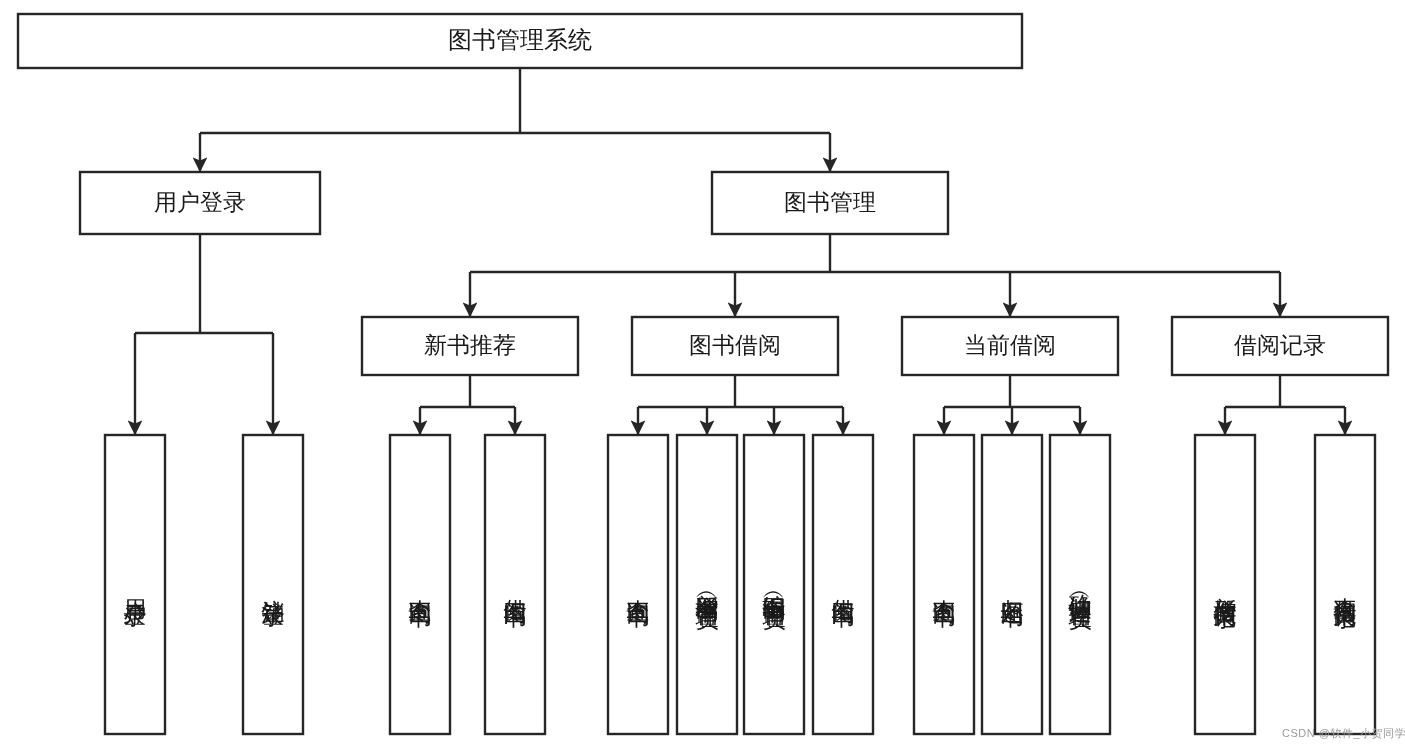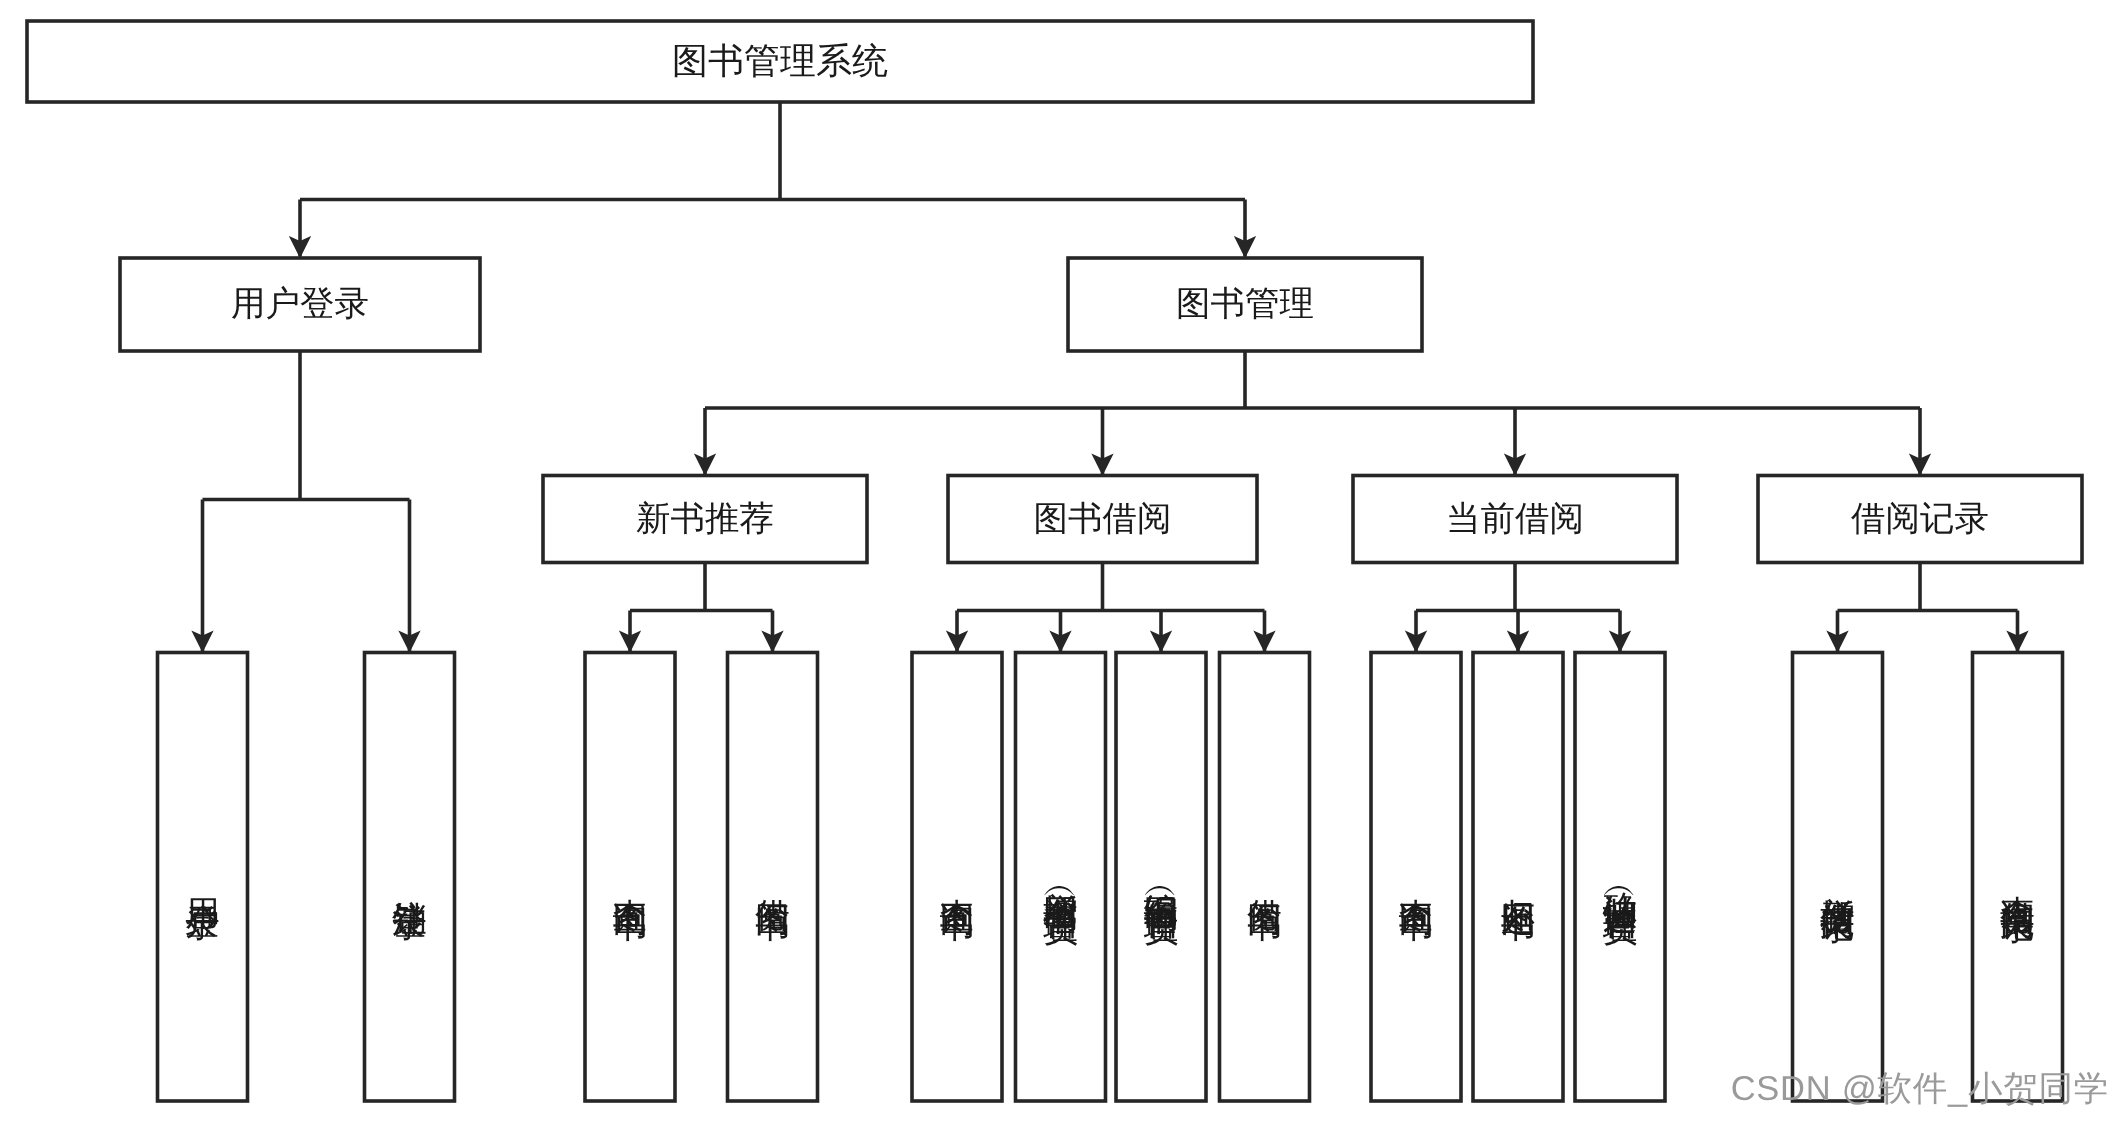--- a/index.html
+++ b/index.html
@@ -67,21 +67,21 @@
     letter-spacing: 2px;
     color: #1a1a1a;
     white-space: nowrap;
     text-align: center;
   }
   .watermark {
     position: absolute;
     right: 14px;
     bottom: 6px;
     font-family: "Liberation Sans", "DejaVu Sans", sans-serif;
-    font-size: 23px;
+    font-size: 11px;
     color: #9a9a9a;
     letter-spacing: 0.5px;
     white-space: nowrap;
   }
 </style>
 </head>
 <body>
 
 <div id="diagram-root">
 

